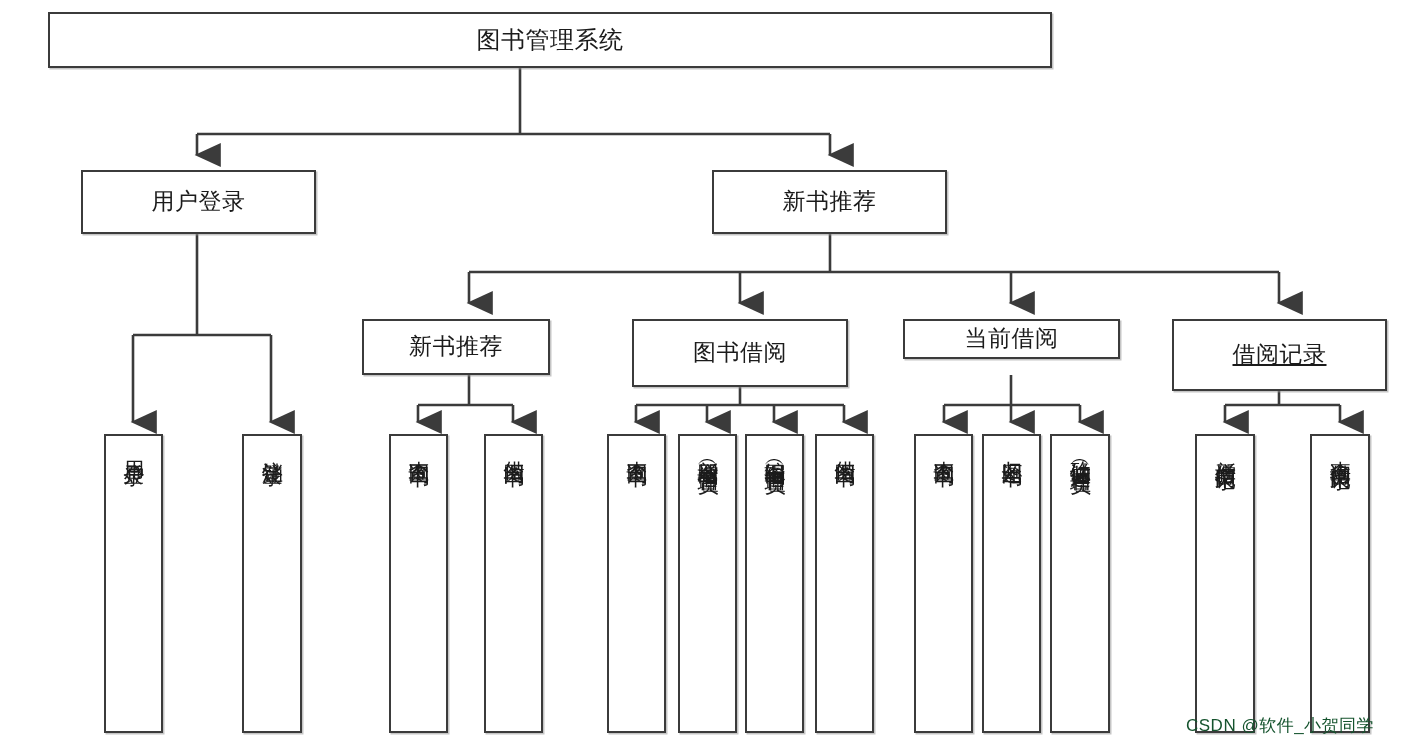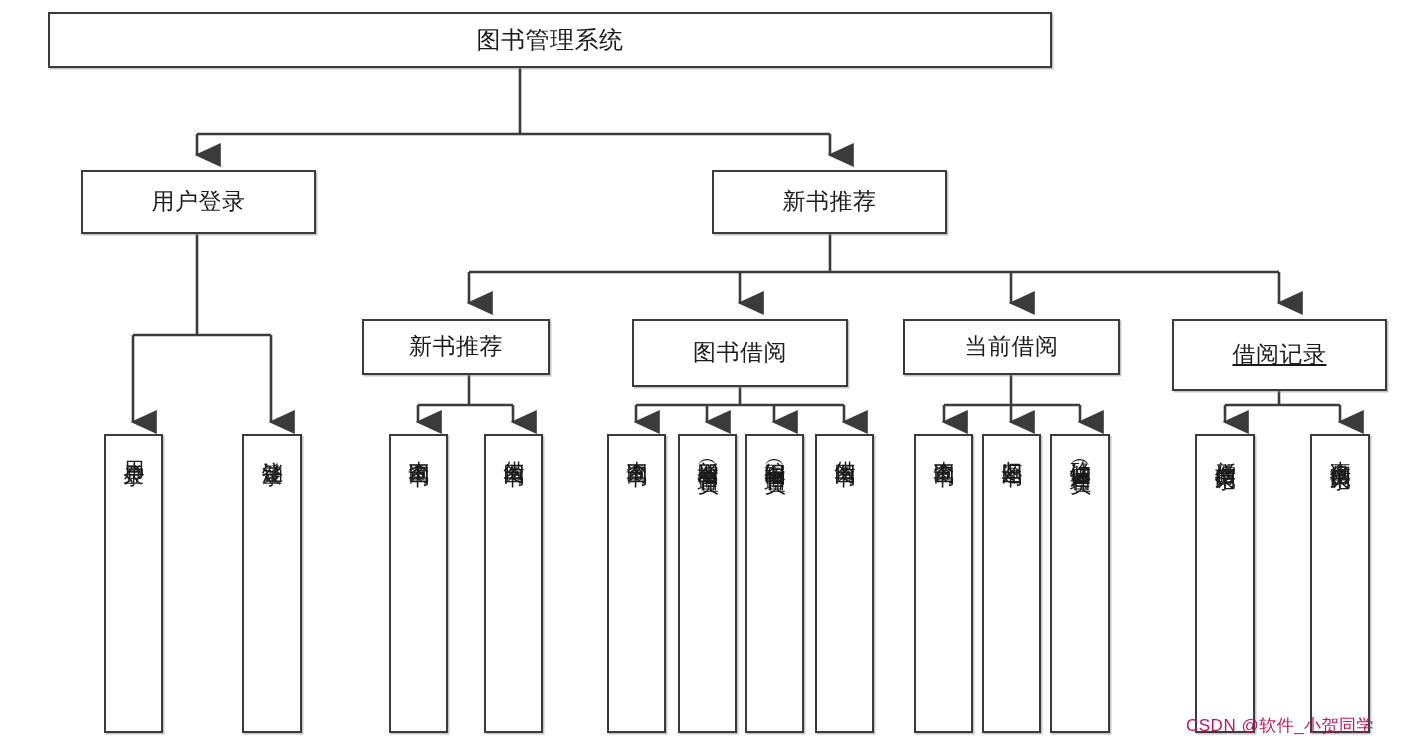--- a/index.html
+++ b/index.html
@@ -60,21 +60,21 @@
     max-height: 288px;
   }
   .node.vert.tall .label {
     max-height: 296px;
   }
   #watermark {
     position: absolute;
     left: 1186px;
     top: 714px;
     font-size: 17px;
-    color: #be185d;
+    color: #14532d;
     letter-spacing: 0.5px;
     white-space: pre;
     font-family: "Liberation Sans", "DejaVu Sans", sans-serif;
   }
 </style>
 </head>
 <body>
 
 <div id="canvas">
 
@@ -138,21 +138,21 @@
   <div class="node horiz" style="left:712px; top:170px; width:235px; height:64px;">
     <span class="label">新书推荐</span>
   </div>
 
   <div class="node horiz" style="left:362px; top:319px; width:188px; height:56px;">
     <span class="label">新书推荐</span>
   </div>
   <div class="node horiz" style="left:632px; top:319px; width:216px; height:68px;">
     <span class="label">图书借阅</span>
   </div>
-  <div class="node horiz" style="left:903px; top:319px; width:217px; height:56px;">
+  <div class="node horiz" style="left:903px; top:319px; width:217px; height:40px;">
     <span class="label">当前借阅</span>
   </div>
   <div class="node horiz" style="left:1172px; top:319px; width:215px; height:72px;text-decoration:underline;">
     <span class="label">借阅记录</span>
   </div>
 
   <div class="node vert" style="left:104px; top:434px; width:59px; height:299px;">
     <span class="label">用户登录</span>
   </div>
   <div class="node vert" style="left:242px; top:434px; width:60px; height:299px;">

